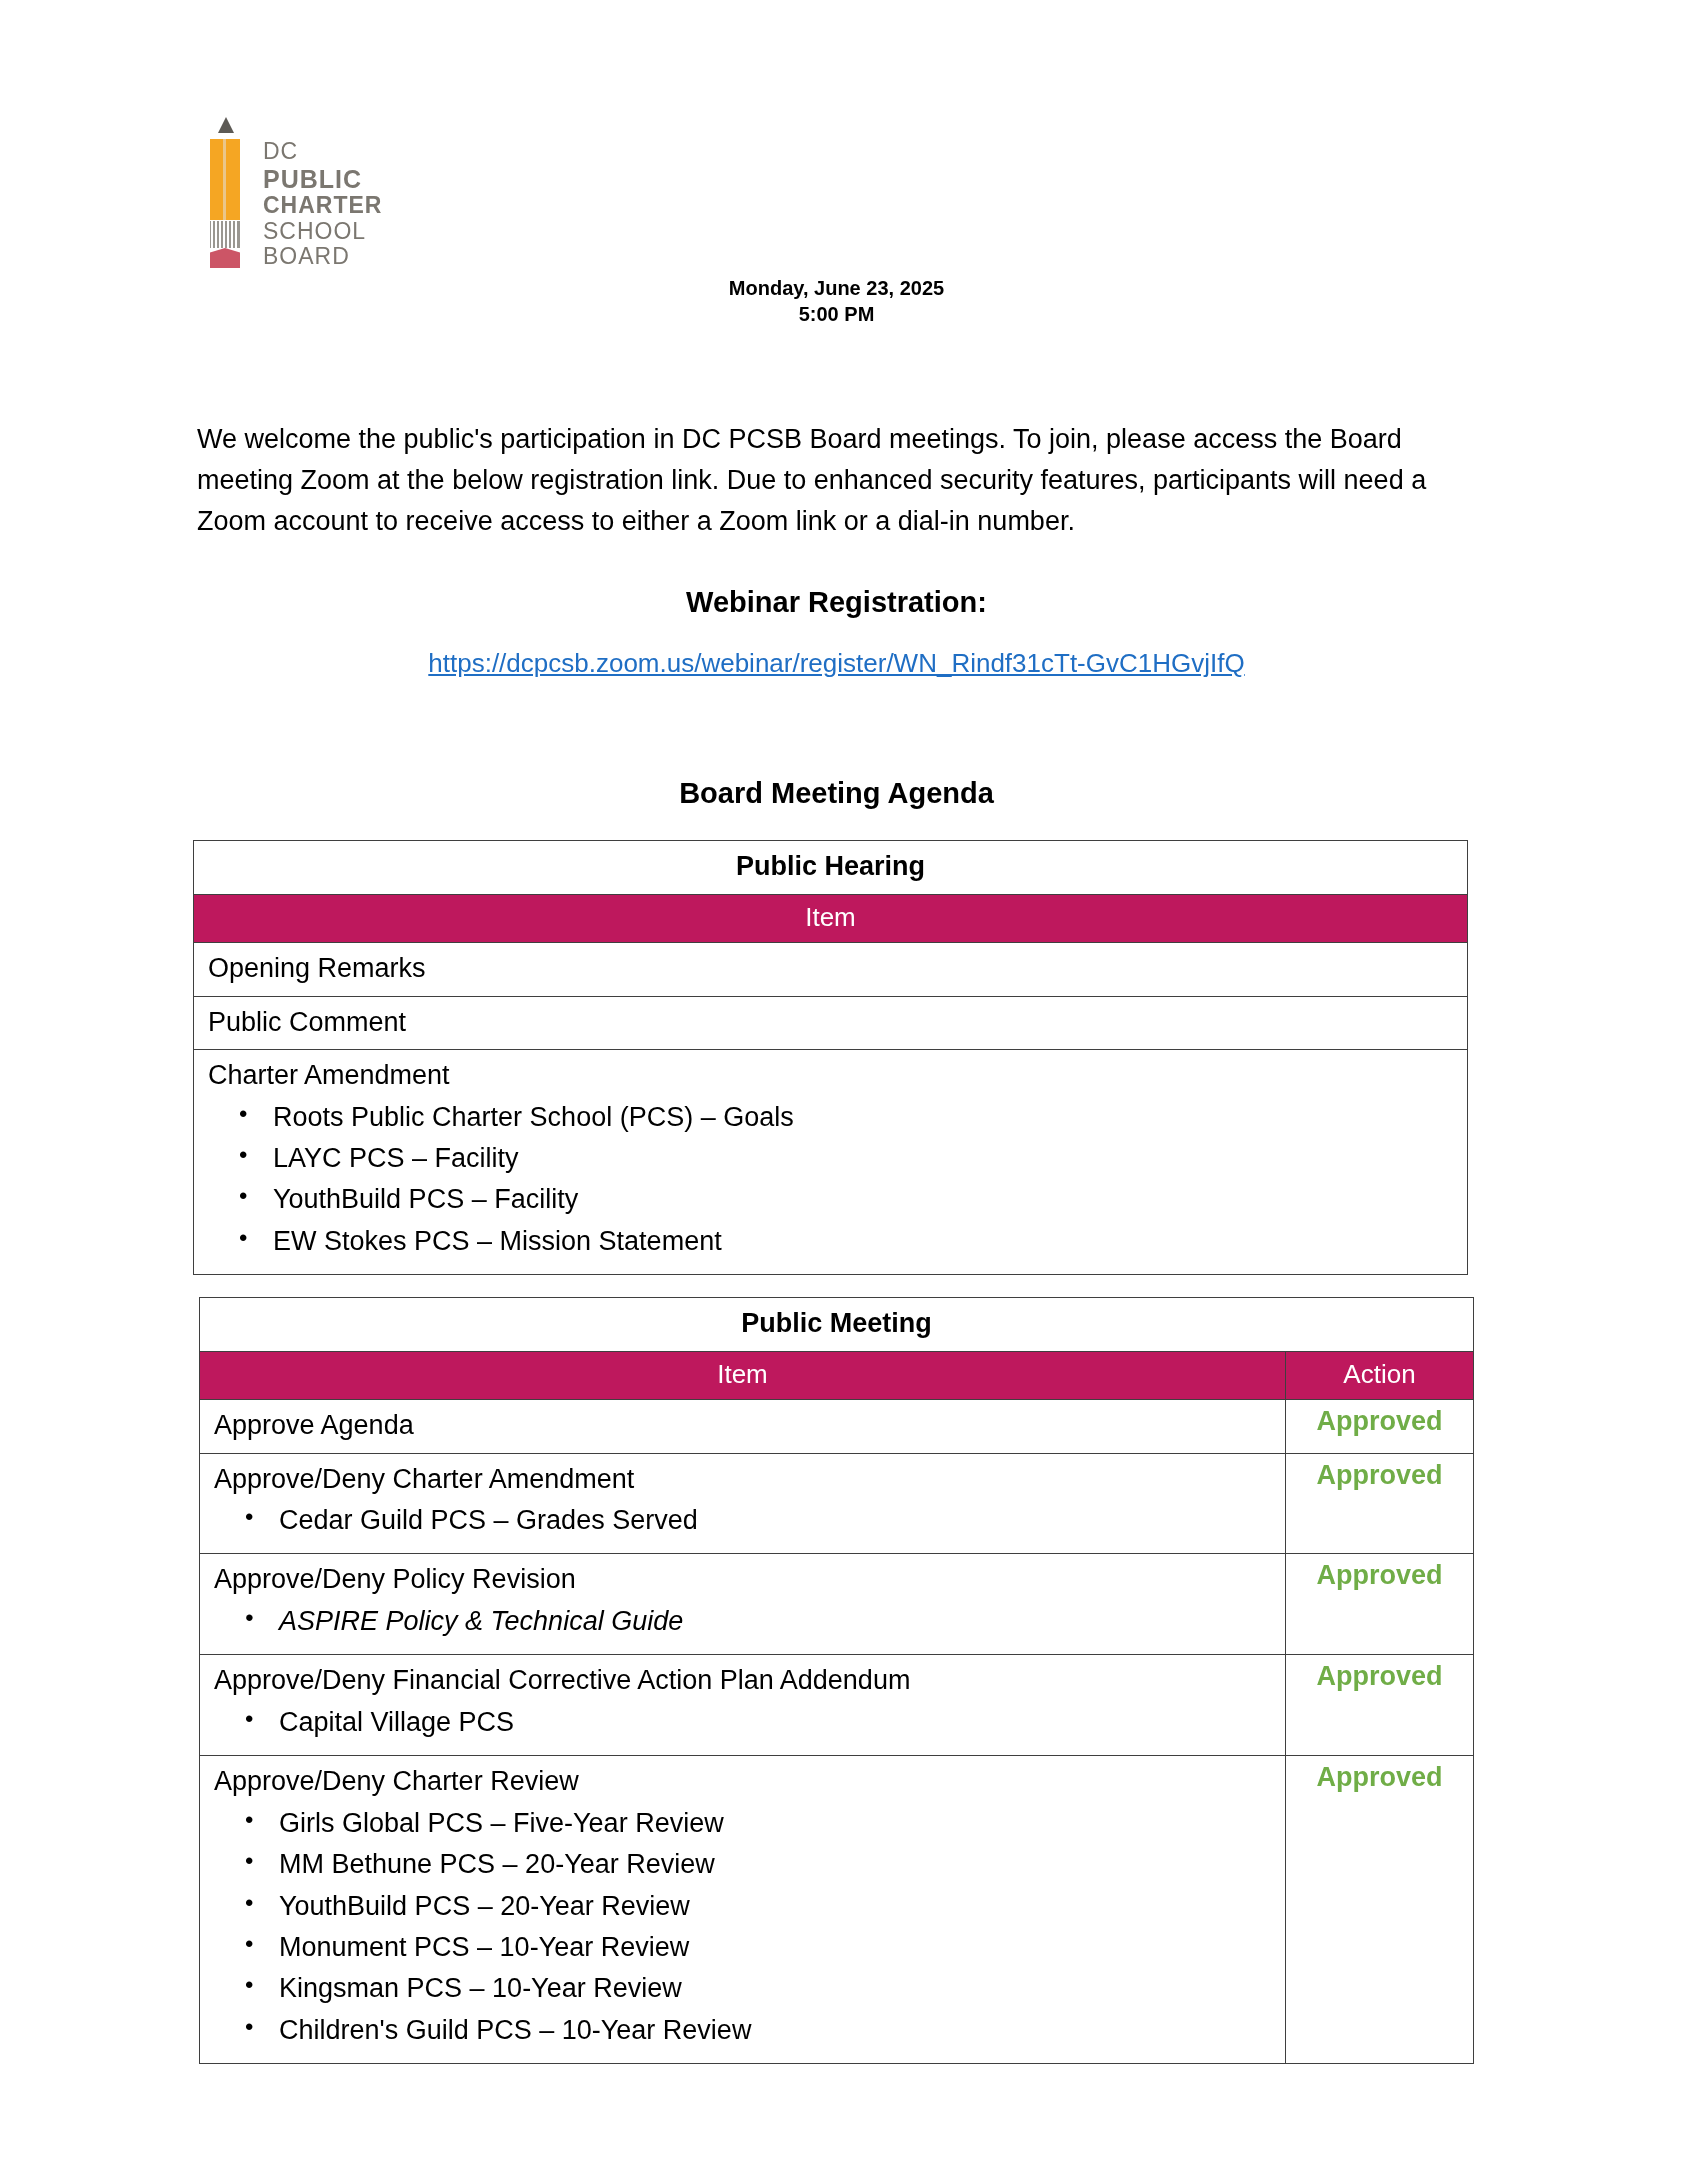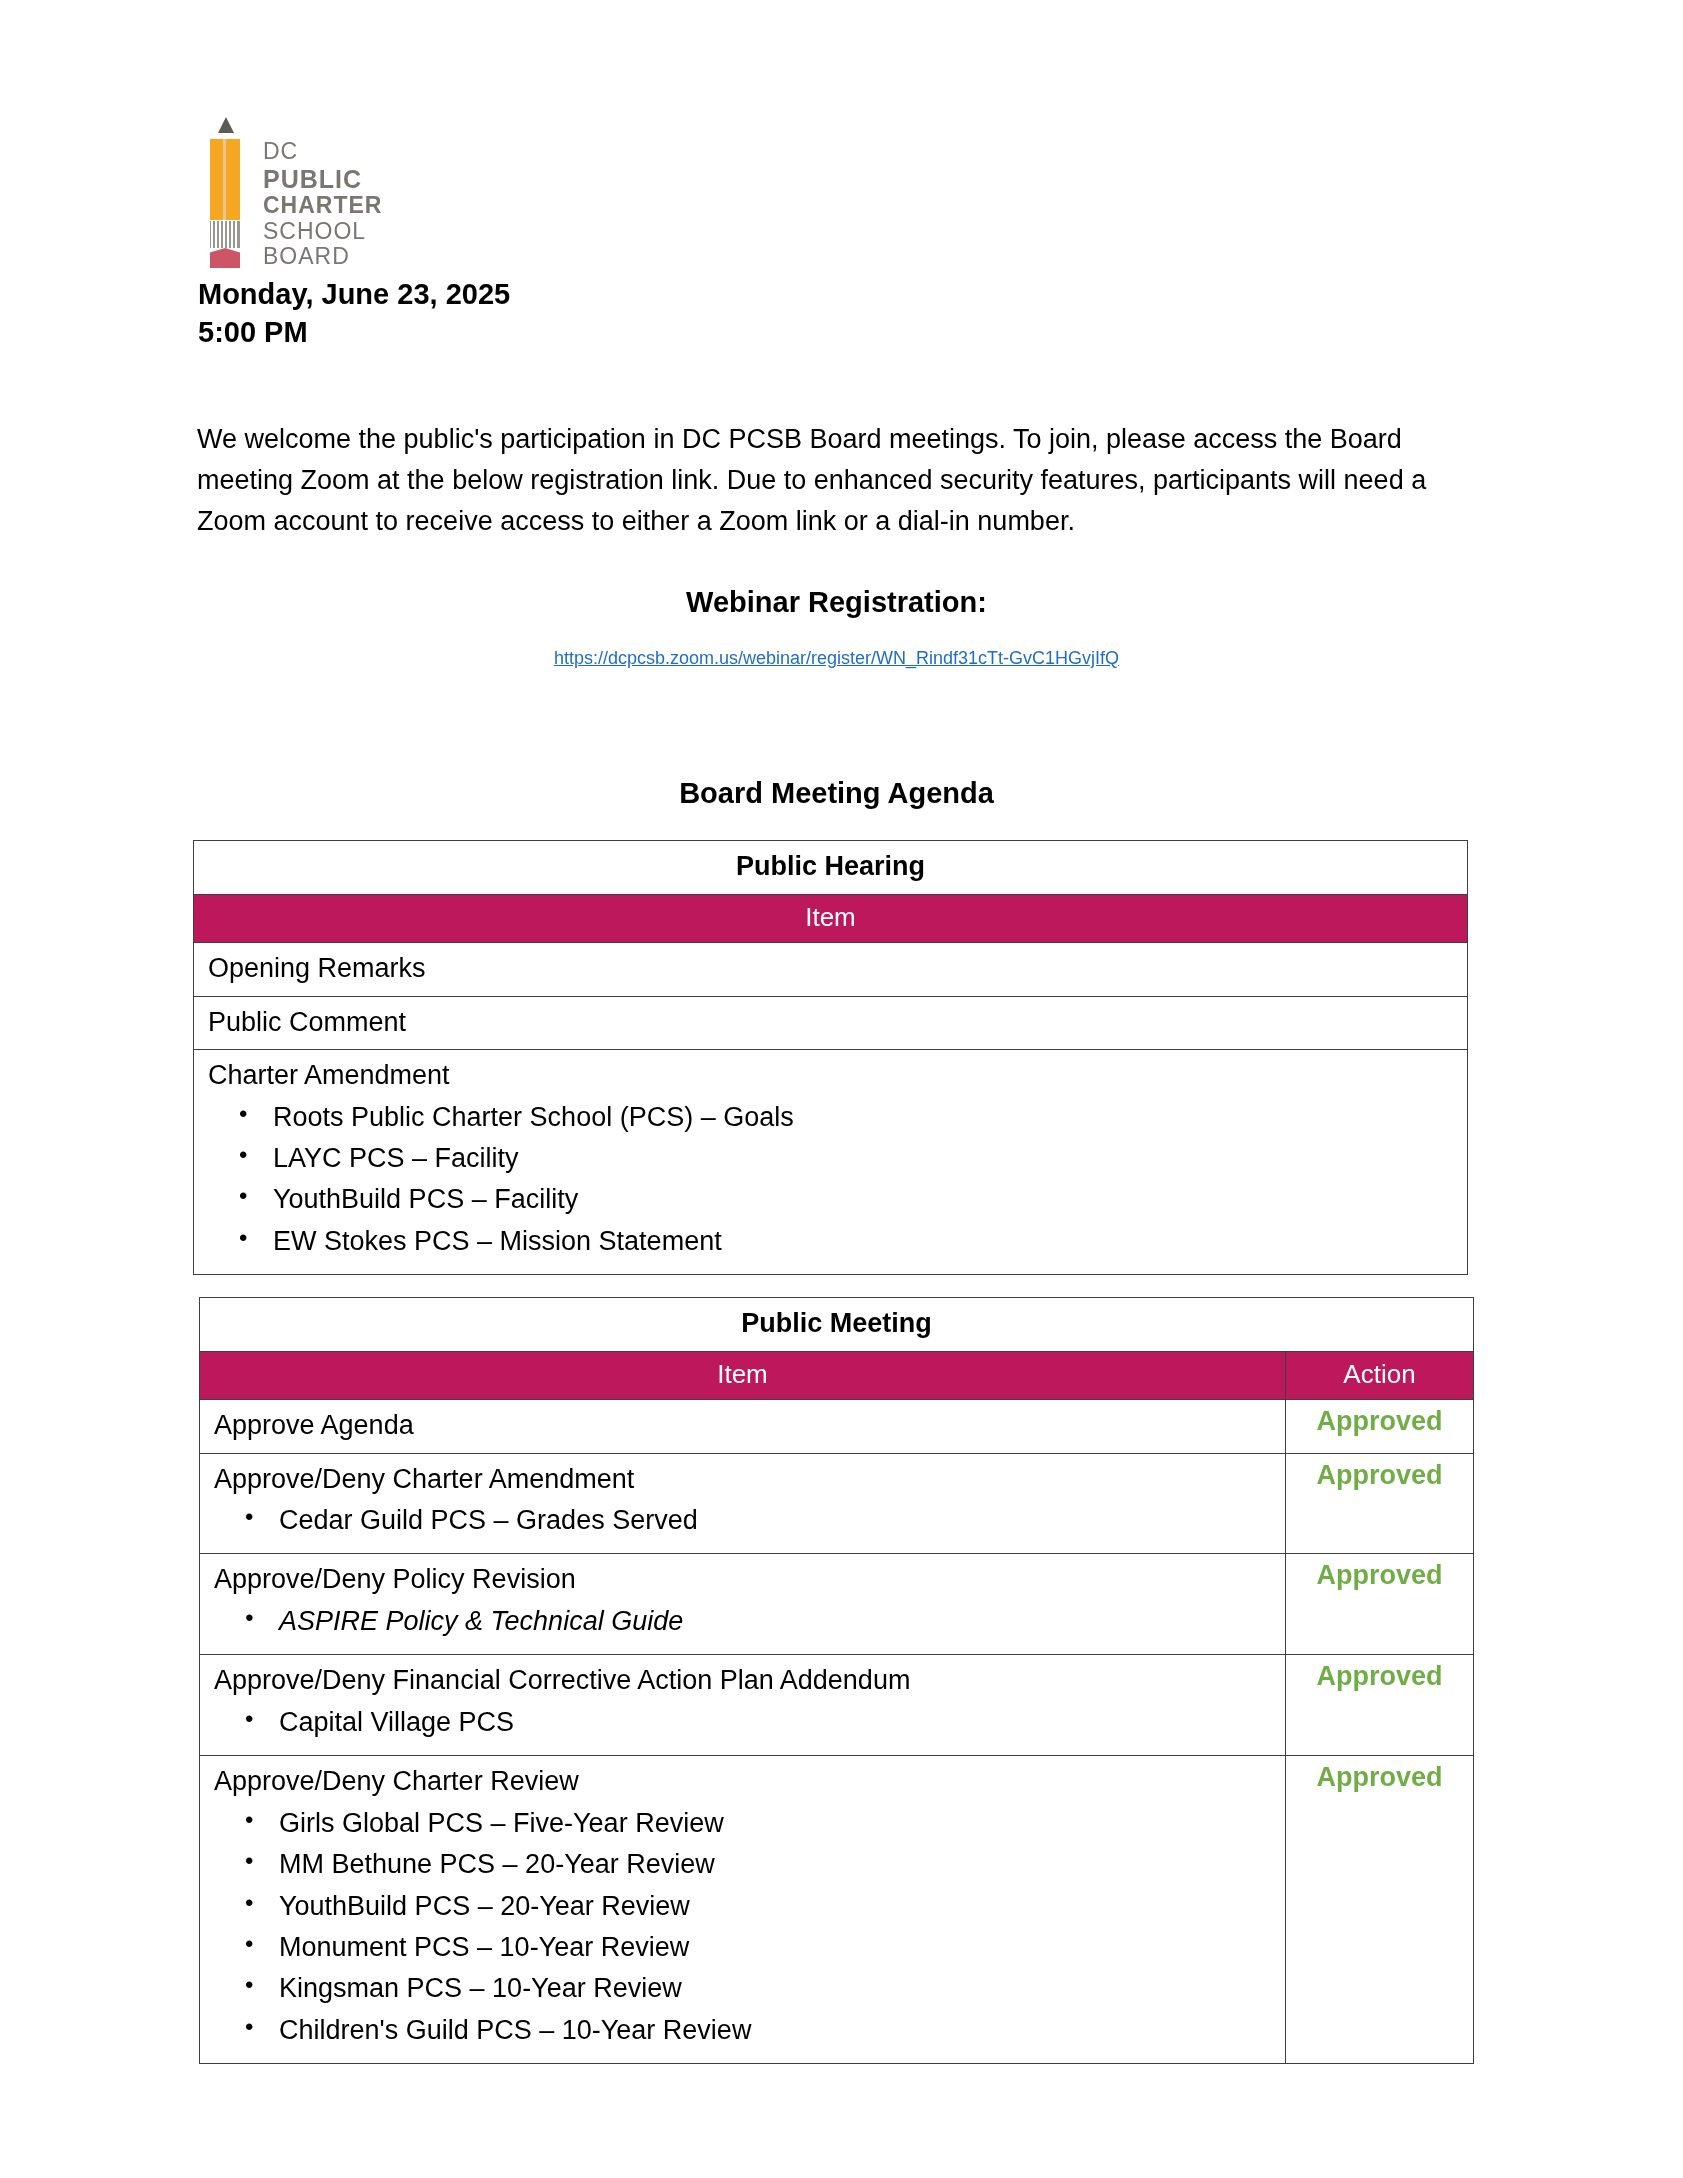--- a/index.html
+++ b/index.html
@@ -101,21 +101,22 @@
   .lw-charter{ font-size: 23px; font-weight: 700; color: #6b6761; }
   .lw-school { font-size: 23px; font-weight: 400; }
   .lw-board  { font-size: 23px; font-weight: 400; }
 
   
   .meeting-head {
     position: absolute;
     left: 198px;
     top: 275px;
     width: 1277px;
-    font-size: 29px;
+    text-align: center;
+    font-size: 20px;
     font-weight: 700;
     line-height: 1.32;
   }
 
   
   .intro {
     position: absolute;
     left: 197px;
     top: 392px;
     width: 1277px;
@@ -135,21 +136,21 @@
     font-weight: 700;
   }
   .webinar-link-wrap {
     position: absolute;
     left: 198px;
     top: 648px;
     width: 1277px;
     text-align: center;
   }
   .webinar-link {
-    font-size: 18px;
+    font-size: 26px;
     color: #1f6ec4;
     text-decoration: underline;
     word-break: break-all;
   }
 
   
   .agenda-title {
     position: absolute;
     left: 198px;
     top: 777px;

